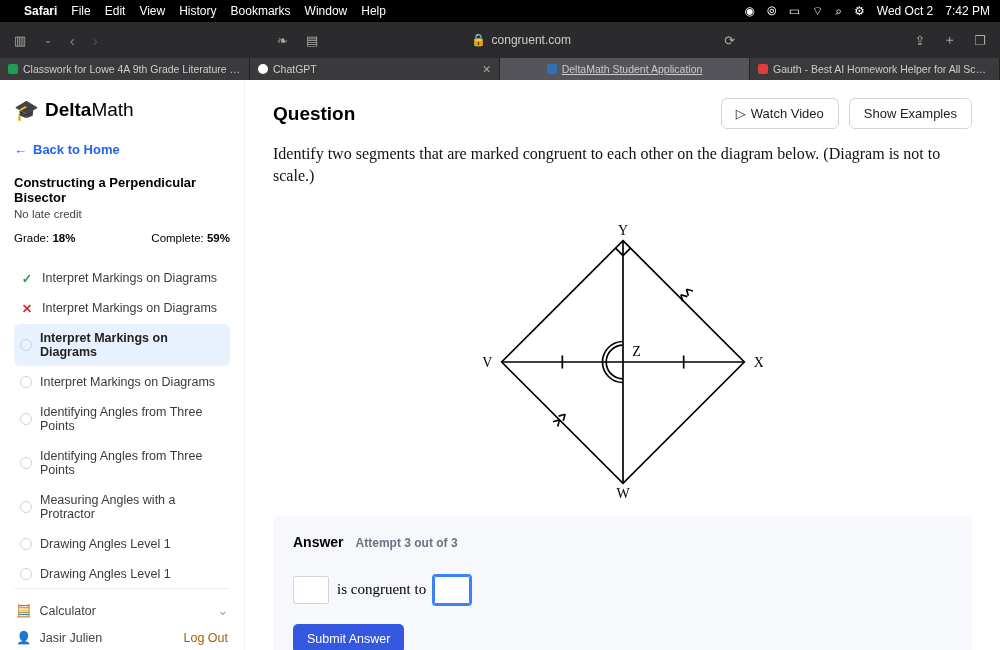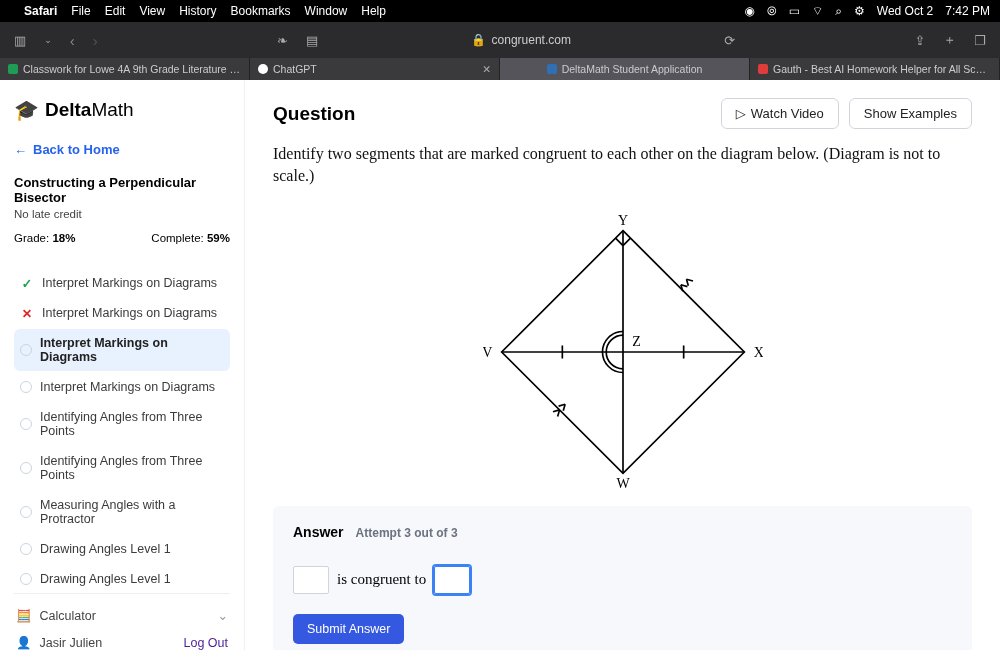--- a/index.html
+++ b/index.html
@@ -55,67 +55,67 @@
 .tab {
   flex: 1;
   display: flex;
   align-items: center;
   padding: 0 8px;
   border-right: 1px solid #222;
   overflow: hidden;
   white-space: nowrap;
   gap: 5px;
 }
-.tab.active { background: #54545a; }
+.tab.active { background: #54545a; text-decoration: underline; }
 .tab .favicon { width: 10px; height: 10px; display: inline-block; border-radius: 2px; flex-shrink: 0; }
 .tab .close { margin-left: auto; color: #aaa; }
 .content-area { display: flex; height: calc(650px - 22px - 36px - 22px); background: #fff; }
 .sidebar {
   width: 245px;
   border-right: 1px solid #f0f0f0;
   padding: 18px 14px 10px 14px;
   display: flex;
   flex-direction: column;
   font-size: 12.5px;
 }
 .brand { display: flex; align-items: center; gap: 6px; margin-bottom: 20px; }
 .brand-text { font-size: 19px; font-weight: 400; }
 .brand-text b { font-weight: 700; }
 .back-link { color: #2563eb; font-size: 13px; font-weight: 600; display: flex; align-items: center; gap: 6px; margin-bottom: 18px; }
 .assignment-title { font-weight: 700; font-size: 13px; margin-bottom: 3px; }
 .late-credit { font-size: 11.5px; color: #444; margin-bottom: 12px; }
-.grade-row { display: flex; justify-content: space-between; font-size: 11.5px; margin-bottom: 5px; }
+.grade-row { display: flex; justify-content: space-between; font-size: 11.5px; }
 .grade-row b { font-weight: 700; }
 .progress { height: 6px; background: #eceef1; border-radius: 3px; overflow: hidden; position: relative; margin-bottom: 20px; }
 .progress .bar1 { position: absolute; left: 0; top: 0; bottom: 0; background: #3b4fd4; }
 .progress .bar2 { position: absolute; left: 0; top: 0; bottom: 0; background: #63b3f7; }
 .skill-list { display: flex; flex-direction: column; gap: 2px; }
 .skill-item { display: flex; align-items: center; gap: 8px; padding: 7px 6px; border-radius: 6px; color: #3b3b3b; }
 .skill-item.active { background: #e8f1fe; font-weight: 700; color: #222; }
 .skill-icon { width: 14px; height: 14px; display: flex; align-items: center; justify-content: center; flex-shrink: 0; }
 .skill-icon.check { color: #16a34a; font-weight: 700; }
 .skill-icon.x { color: #dc2626; font-weight: 700; }
 .skill-icon.dot { width: 12px; height: 12px; border: 1.5px solid #cbd5e1; border-radius: 50%; }
 .sidebar-bottom { margin-top: auto; border-top: 1px solid #eee; padding-top: 8px; }
 .calc-row, .user-row { display: flex; align-items: center; gap: 8px; padding: 6px 2px; color: #444; }
 .chev { margin-left: auto; color: #999; }
-.logout { margin-left: auto; color: #4c1d95; font-weight: 500; }
+.logout { margin-left: auto; color: #a16207; font-weight: 500; }
 .main {
   flex: 1;
   padding: 18px 28px;
   overflow-y: auto;
 }
 .header-row { display: flex; align-items: center; margin-bottom: 14px; }
 .header-row h2 { font-size: 19px; font-weight: 700; flex: 1; }
 .btn {
   background: #fff; border: 1px solid #d1d5db; border-radius: 6px;
   padding: 7px 14px; font-size: 13px; color: #222; display: flex; align-items: center; gap: 5px;
   margin-left: 10px;
 }
-.question-text { font-size: 16px; color: #111; line-height: 1.4; font-family: Georgia, 'Times New Roman', serif; margin-bottom: 16px; }
+.question-text { font-size: 16px; color: #111; line-height: 1.4; font-family: Georgia, 'Times New Roman', serif; margin-bottom: 26px; }
 .diagram-wrap { display: flex; justify-content: center; padding: 8px 0 14px 0; }
 svg.diagram { width: 280px; height: 280px; }
 .answer-box {
   background: #f6f8fb; border-radius: 6px; padding: 18px 20px 20px 20px;
 }
 .answer-header { display: flex; align-items: baseline; gap: 12px; margin-bottom: 26px; }
 .answer-header b { font-size: 14px; }
 .attempt { color: #6b7280; font-size: 12px; font-weight: bold; }
 .answer-line { display: flex; align-items: center; gap: 8px; margin-bottom: 20px; font-size: 15px; font-family: Georgia, serif; }
 .seg-input {

